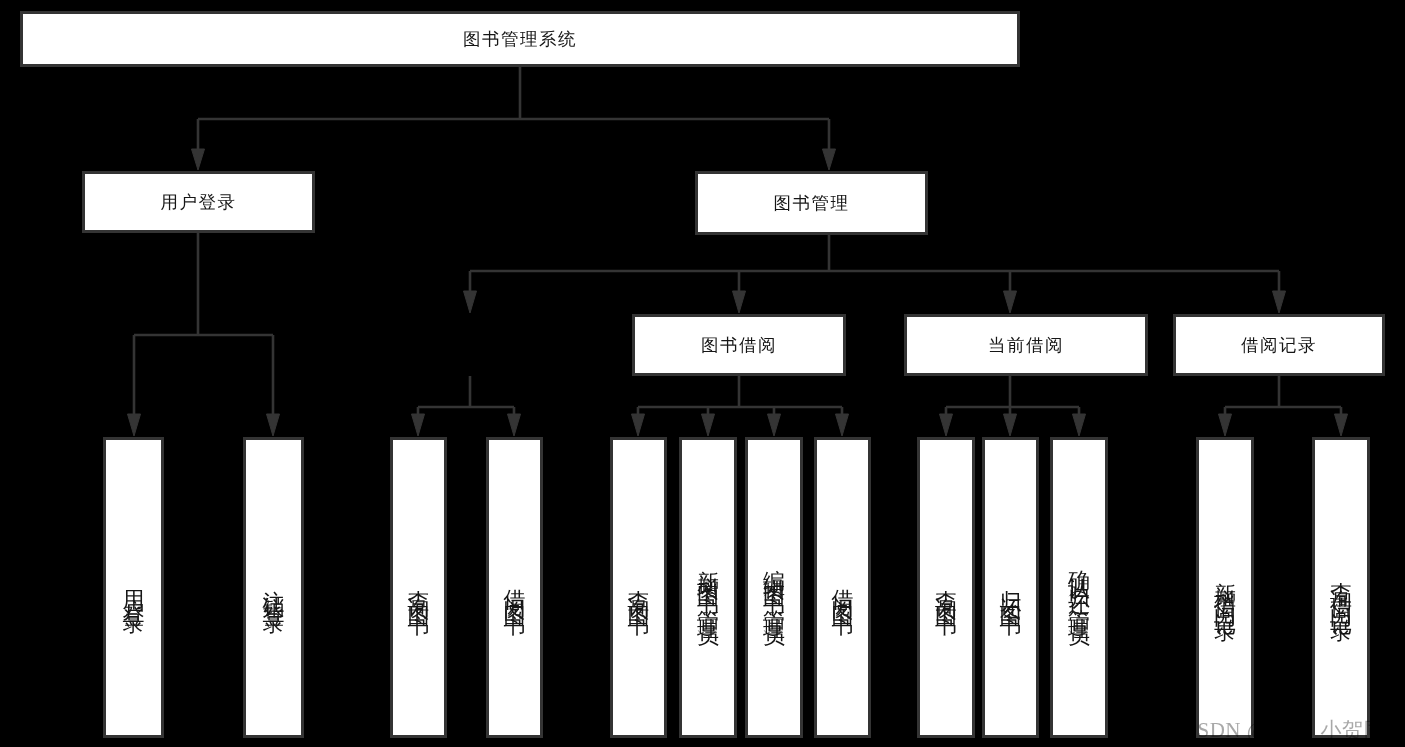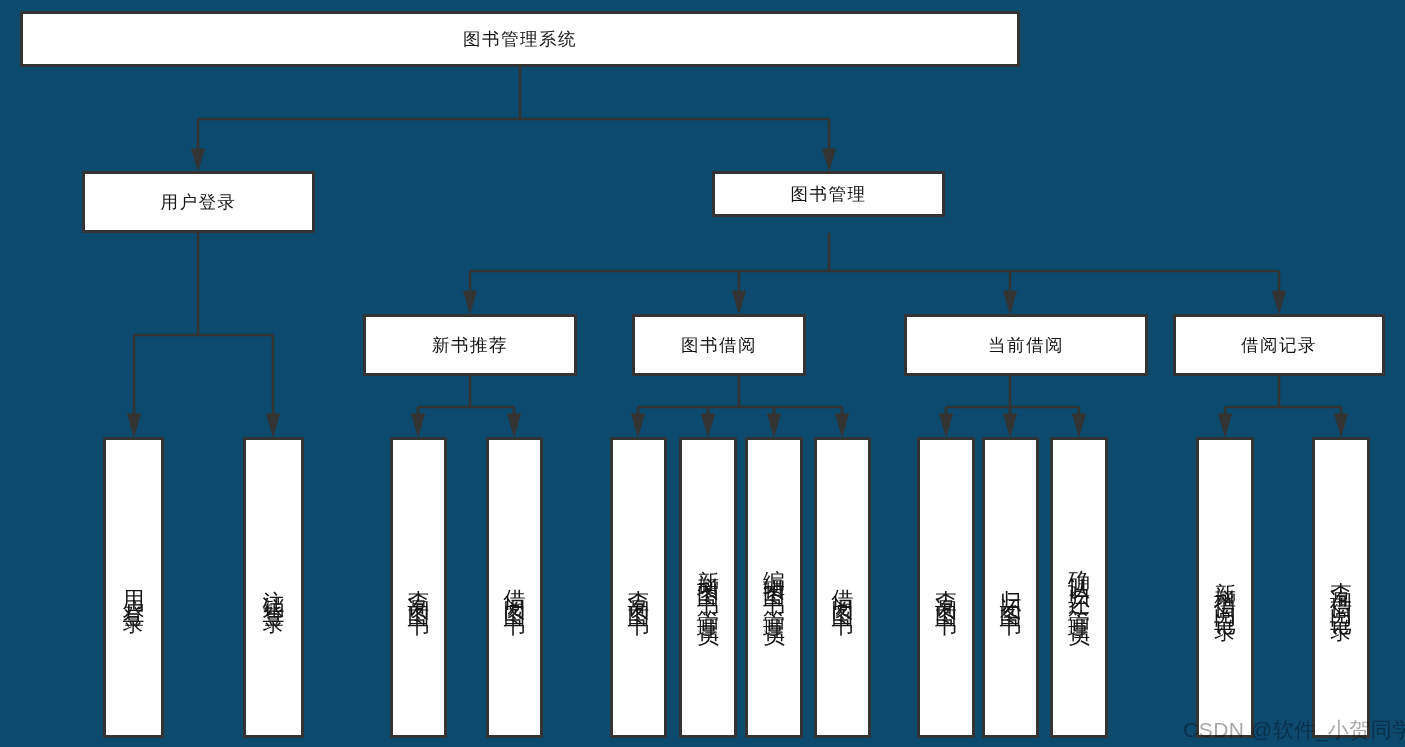--- a/index.html
+++ b/index.html
@@ -1,17 +1,17 @@
 <!DOCTYPE html>
 <html><head>
 <meta charset="utf-8">
 <style>
   html,body{margin:0;padding:0;background:#ffffff;}
   body{font-family:"Liberation Sans","DejaVu Sans",sans-serif;}
-  #canvas{position:relative;width:1405px;height:747px;background:#0c4a6e;overflow:hidden;}
+  #canvas{position:relative;width:1405px;height:747px;background:#000000;overflow:hidden;font-family:Liberation Serif, serif;}
   #wires{position:absolute;left:0;top:0;width:1405px;height:747px;}
   .box{
     position:absolute;
     box-sizing:border-box;
     border:3px solid #343434;
     background:#ffffff;
     display:flex;align-items:center;justify-content:center;
     color:#161616;
   }
   .hbox{font-size:17.5px;letter-spacing:1.5px;}
@@ -113,24 +113,23 @@
       <line x1="1225" y1="407" x2="1225" y2="416"></line>
       <polygon points="1218.5,414 1231.5,414 1225,436"></polygon>
       <line x1="1341" y1="407" x2="1341" y2="416"></line>
       <polygon points="1334.5,414 1347.5,414 1341,436"></polygon>
     </g>
   </svg>
 
   <div class="box hbox" style="left:20px;top:11px;width:1000px;height:56px;">图书管理系统</div>
 
   <div class="box hbox" style="left:82px;top:171px;width:233px;height:62px;">用户登录</div>
-  <div class="box hbox" style="left:712px;top:171px;width:233px;height:46px;">图书管理</div>
+  <div class="box hbox" style="left:695px;top:171px;width:233px;height:64px;">图书管理</div>
 
-  <div class="box hbox" style="left:363px;top:314px;width:214px;height:62px;">新书推荐</div>
-  <div class="box hbox" style="left:632px;top:314px;width:174px;height:62px;">图书借阅</div>
+  <div class="box hbox" style="left:632px;top:314px;width:214px;height:62px;">图书借阅</div>
   <div class="box hbox" style="left:904px;top:314px;width:244px;height:62px;">当前借阅</div>
   <div class="box hbox" style="left:1173px;top:314px;width:212px;height:62px;">借阅记录</div>
 
   <div class="box vbox" style="left:103px;top:437px;width:61px;height:301px;">
     <span>用户登录</span>
   </div>
   <div class="box vbox" style="left:243px;top:437px;width:61px;height:301px;">
     <span>注销登录</span>
   </div>
 

